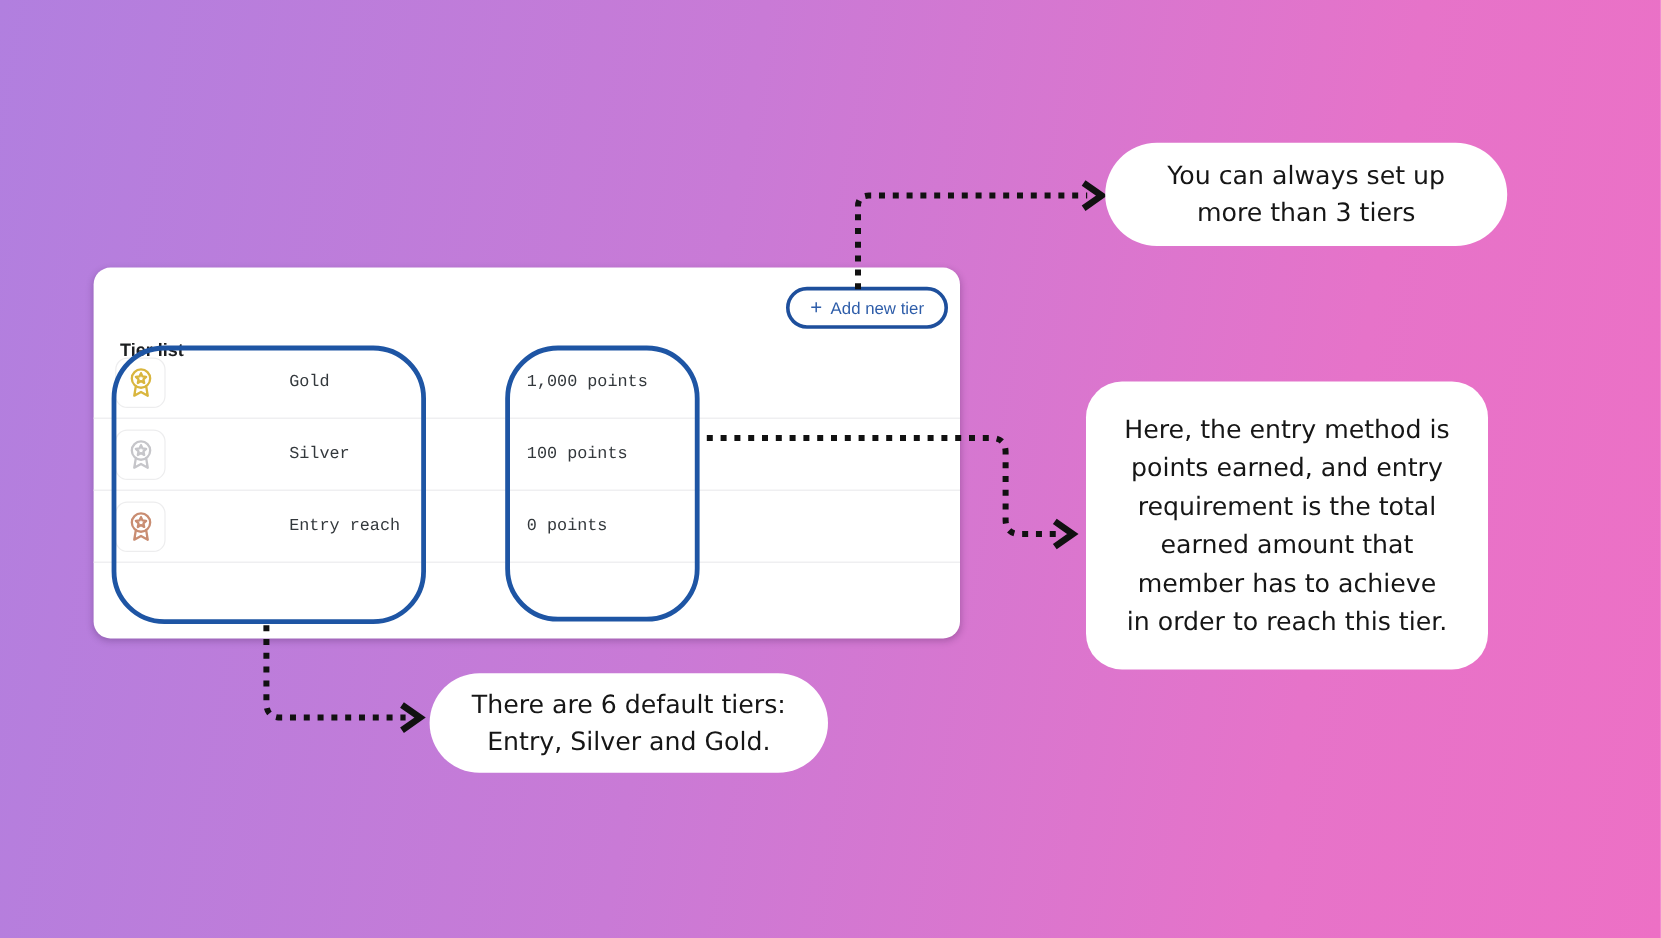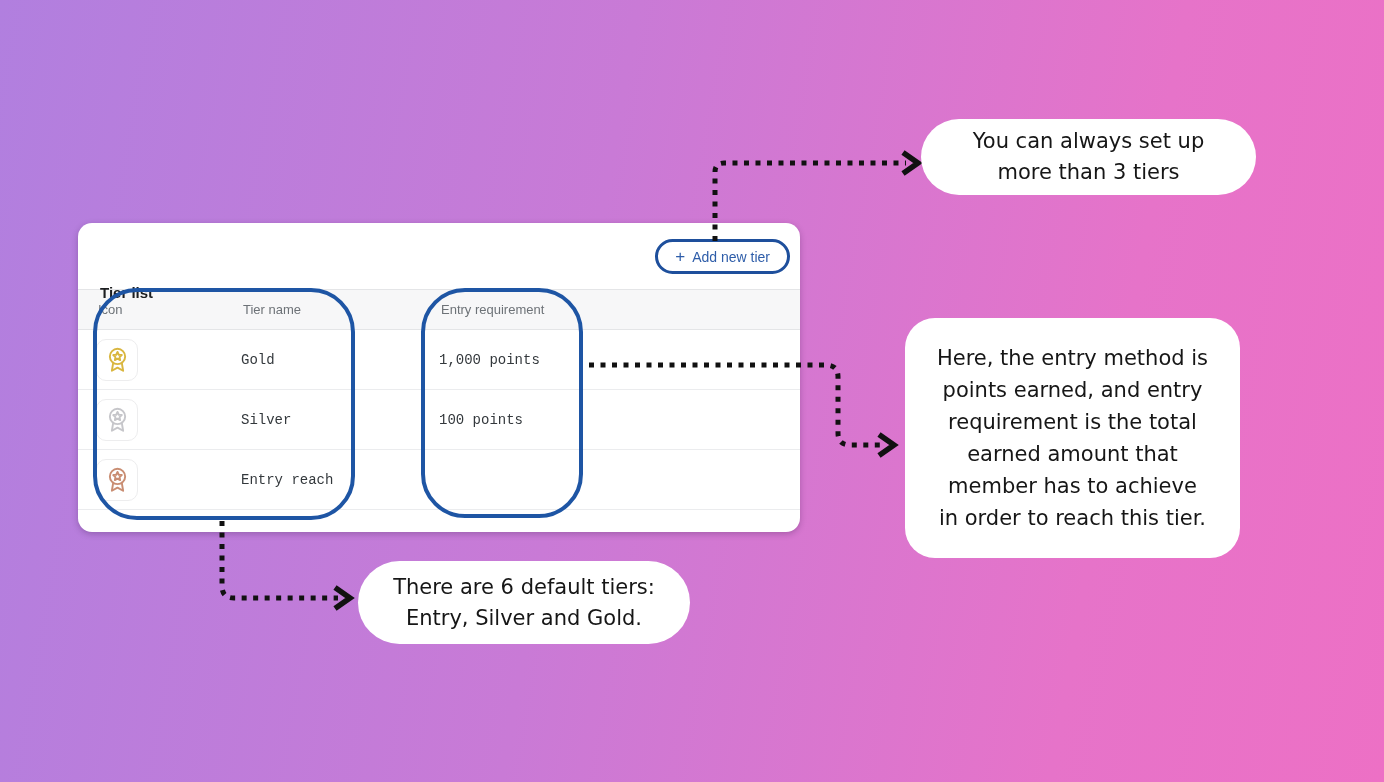--- a/index.html
+++ b/index.html
@@ -35,43 +35,38 @@
 
   
   .arrows{position:absolute;left:0;top:0;pointer-events:none;}
   .dots{fill:none;stroke:#111;stroke-width:5;stroke-dasharray:5 6.5;}
   .head{fill:none;stroke:#111;stroke-width:5.5;stroke-linejoin:miter;}
 
   
   .bubble{position:absolute;background:#fff;display:flex;align-items:center;justify-content:center;
     text-align:center;color:#161616;font-family:"DejaVu Sans","Liberation Sans",sans-serif;
     font-weight:500;white-space:pre-line;box-sizing:border-box;}
-  .bubble1{left:921px;top:119px;width:335px;height:76px;border-radius:43px;font-size:21px;line-height:31px;}
+  .bubble1{left:921px;top:119px;width:335px;height:86px;border-radius:43px;font-size:21px;line-height:31px;}
   .bubble2{left:905px;top:318px;width:335px;height:240px;border-radius:30px;font-size:21px;line-height:32px;padding:0 8px;}
   .bubble3{left:358px;top:561px;width:332px;height:83px;border-radius:42px;font-size:21px;line-height:31px;}
 </style>
 </head>
 <body>
 
 <div class="stage">
 
   <div class="card">
     <div class="card-titlebar">
       <div class="card-title">Tier list</div>
       <button class="add-btn">
         <span class="plus">+</span>
         <span>Add new tier</span>
       </button>
     </div>
 
-    <div class="thead">
-      <span>Icon</span>
-      <span>Tier name</span>
-      <span>Entry requirement</span>
-    </div>
 
     <div class="trow">
       <span class="icon-box">
         <svg viewBox="0 0 24 24" fill="none" stroke-width="1.7" stroke-linecap="round" stroke-linejoin="round" stroke="#d9b63f">
           <circle cx="12" cy="9.3" r="6.8"></circle>
           <path d="M12 5.3 L13.12 7.76 L15.8 8.06 L13.81 9.89 L14.35 12.54 L12 11.2 L9.65 12.54 L10.19 9.89 L8.2 8.06 L10.88 7.76 Z"></path>
           <path d="M8.2 14.8 L7 22 L12 19.2 L17 22 L15.8 14.8"></path>
         </svg>
       </span>
       <span>Gold</span>
@@ -92,20 +87,21 @@
 
     <div class="trow">
       <span class="icon-box">
         <svg viewBox="0 0 24 24" fill="none" stroke-width="1.7" stroke-linecap="round" stroke-linejoin="round" stroke="#c98d72">
           <circle cx="12" cy="9.3" r="6.8"></circle>
           <path d="M12 5.3 L13.12 7.76 L15.8 8.06 L13.81 9.89 L14.35 12.54 L12 11.2 L9.65 12.54 L10.19 9.89 L8.2 8.06 L10.88 7.76 Z"></path>
           <path d="M8.2 14.8 L7 22 L12 19.2 L17 22 L15.8 14.8"></path>
         </svg>
       </span>
       <span>Entry reach</span>
+      <span>0 points</span>
     </div>
   </div>
 
   <div class="hl hl1"></div>
   <div class="hl hl2"></div>
 
   <svg class="arrows" width="1384" height="782" viewBox="0 0 1384 782">
     <g>
       <path class="dots" d="M715 241 L715 172 Q715 163 724 163 L906 163"></path>
       <path class="head" d="M903 152.5 L918 163 L903 173.5"></path>

